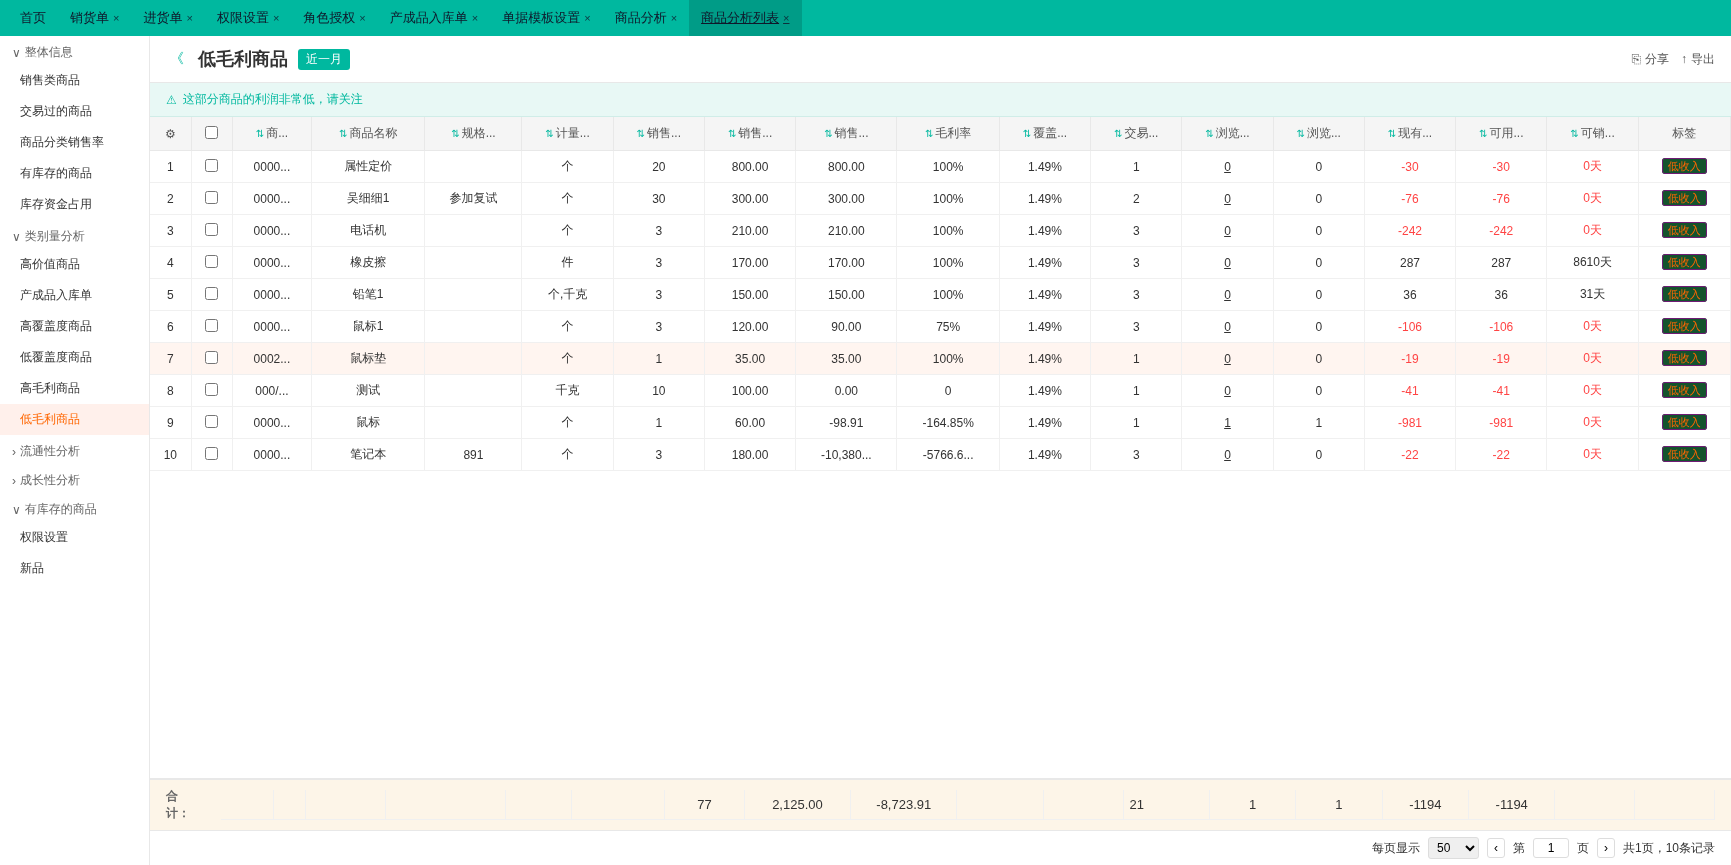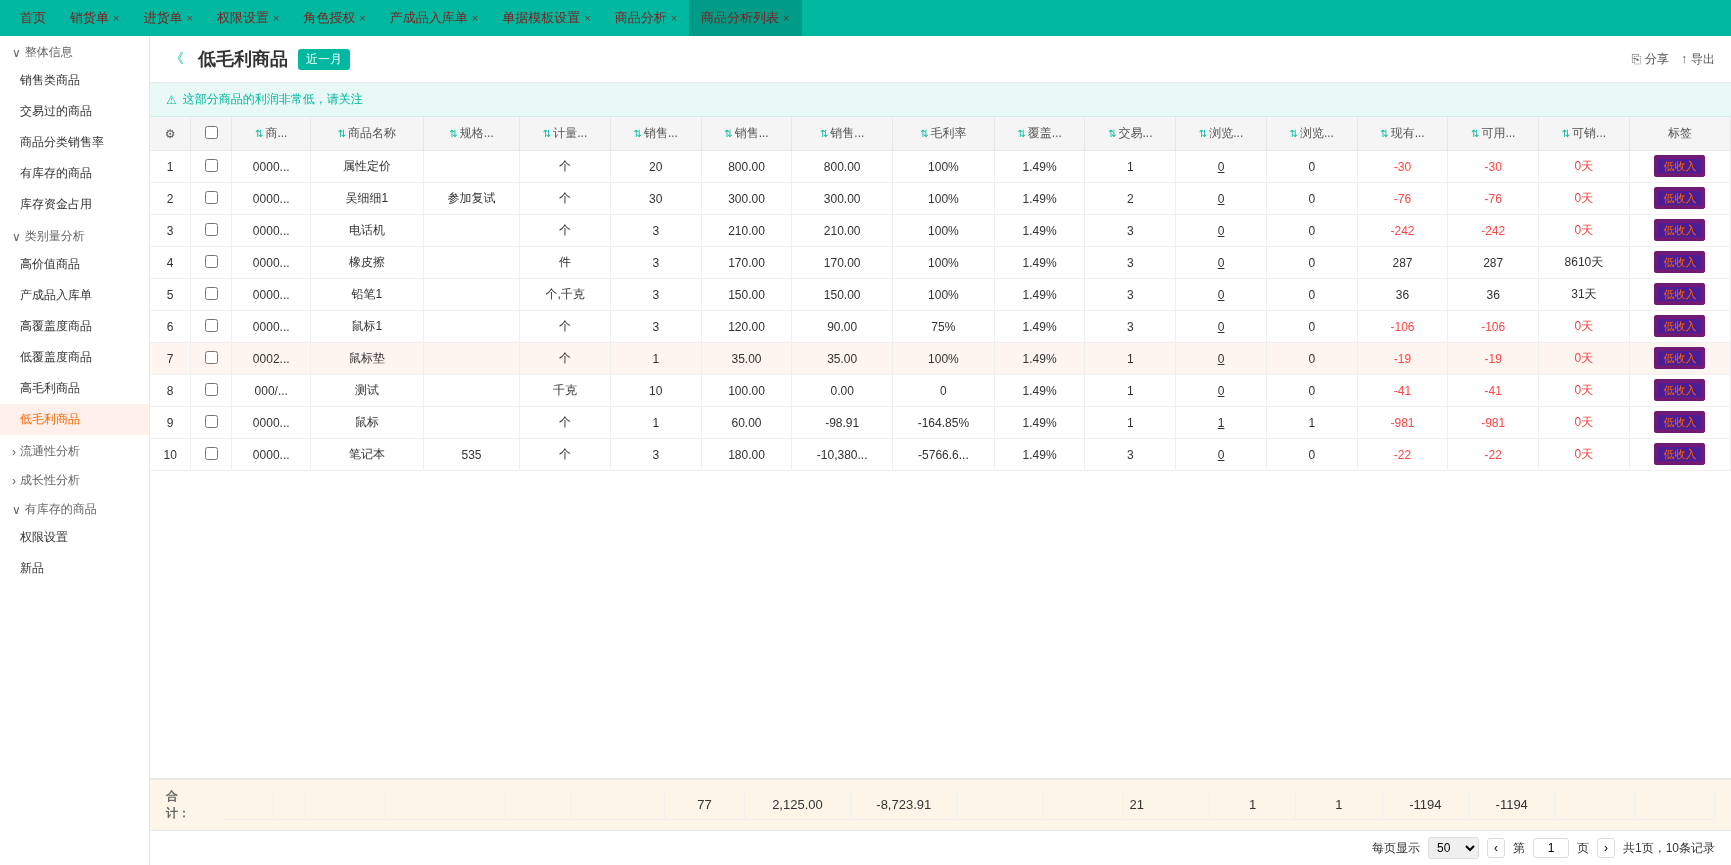--- a/index.html
+++ b/index.html
@@ -8,30 +8,30 @@
     
     .top-nav {
       background: #00b89f;
       display: flex;
       align-items: center;
       height: 36px;
       padding: 0 8px;
       gap: 0;
     }
     .nav-item {
-      color: #7f1d1d;
+      color: #0f172a;
       padding: 0 12px;
       height: 36px;
       display: flex;
       align-items: center;
       cursor: pointer;
       font-size: 13px;
       white-space: nowrap;
     }
-    .nav-item.active { background: rgba(0,0,0,0.15); }
+    .nav-item.active { background: rgba(0,0,0,0.15); text-decoration: underline; }
     .nav-item .close-x { margin-left: 4px; font-size: 11px; opacity: 0.8; }
 
     
     .main-layout {
       display: flex;
       height: calc(100vh - 36px);
     }
 
     
     .sidebar {
@@ -168,23 +168,23 @@
       border-bottom: 1px solid #f0f0f0;
     }
     tbody tr.highlighted { background: #fff5f0; }
     tbody td {
       padding: 7px 6px;
       text-align: center;
       border-right: 1px solid #f0f0f0;
       white-space: nowrap;
     }
     .tag-label {
-      background: #4c1d95;
+      background: #14532d;
       color: #ff6600;
-      border: 4px solid #701a75;
+      border: 1px solid #701a75;
       border-radius: 3px;
       padding: 1px 5px;
       font-size: 11px;
     }
     .underline-link { text-decoration: underline; cursor: pointer; }
 
     
     .footer-total {
       background: #fdf5e8;
       border-top: 2px solid #e8e8e8;
@@ -548,21 +548,21 @@
       <td style="color:#ff4444;">-981</td>
       <td style="color:#ff4444;">-981</td>
       <td style="color:#ff4444;">0天</td>
       <td><span class="tag-label" style="color:#ff6600;">低收入</span></td>
     </tr>
             <tr>
       <td>10</td>
       <td><input type="checkbox" style=""></td>
       <td>0000...</td>
       <td>笔记本</td>
-      <td>535</td>
+      <td>891</td>
       <td>个</td>
       <td>3</td>
       <td>180.00</td>
       <td>-10,380...</td>
       <td>-5766.6...</td>
       <td>1.49%</td>
       <td>3</td>
       <td><span class="underline-link">0</span></td>
       <td>0</td>
       <td style="color:#ff4444;">-22</td>

